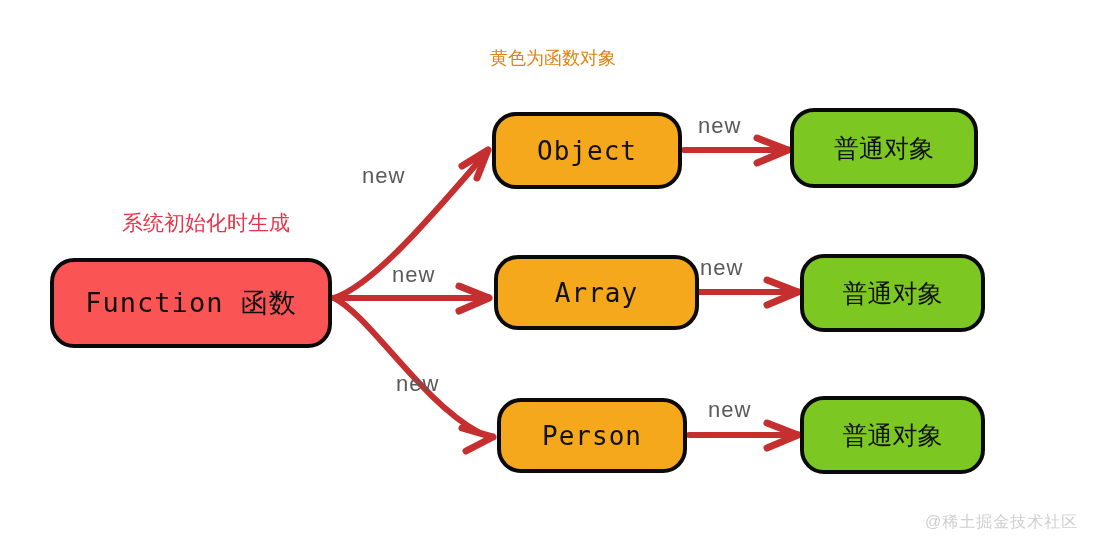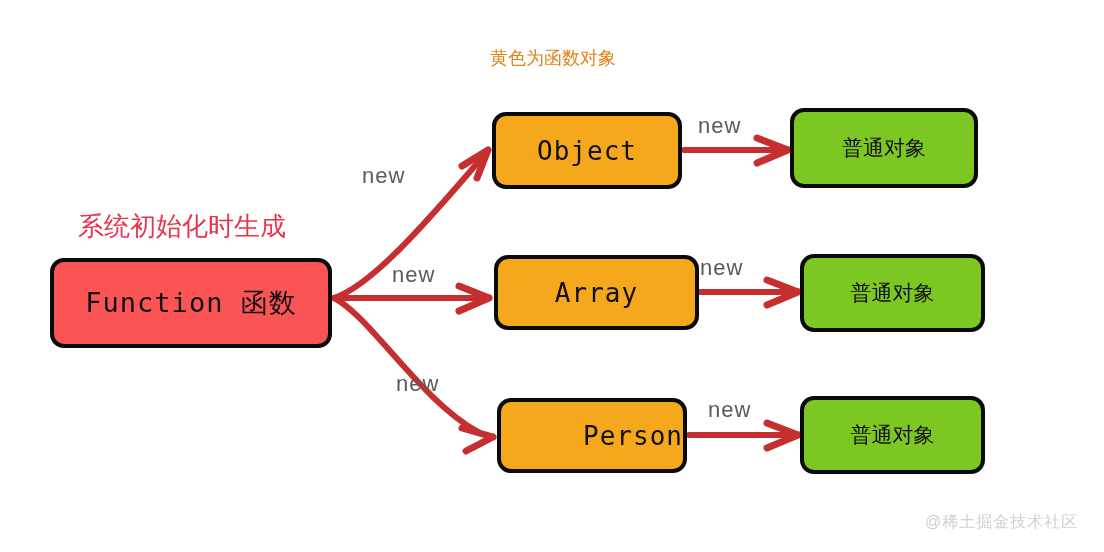--- a/index.html
+++ b/index.html
@@ -24,21 +24,21 @@
     width: 1104px;
     height: 552px;
     pointer-events: none;
   }
 
   
   .node {
     position: absolute;
     box-sizing: border-box;
     border: 4px solid #0a0a0a;
-    border-radius: 14px;
+    border-radius: 24px;
     display: flex;
     align-items: center;
     justify-content: center;
     color: #111111;
     white-space: nowrap;
   }
   .node-fn {
     background: #fa5454;
     font-family: "DejaVu Sans Mono", "Liberation Mono", monospace;
     font-size: 27px;
@@ -46,38 +46,39 @@
   }
   .node-ctor {
     background: #f5a81c;
     font-family: "DejaVu Sans Mono", "Liberation Mono", monospace;
     font-size: 26px;
     letter-spacing: 1px;
   }
   .node-plain {
     background: #7dc723;
     font-family: Liberation Mono, monospace;
-    font-size: 21px;
+    font-size: 25px;
     font-weight: 400;
   }
 
   
   .free-text {
     position: absolute;
     white-space: nowrap;
   }
   .title-text {
     color: #e08214;
     font-size: 18px;
     font-family: "Liberation Sans", sans-serif;
   }
   .note-text {
     color: #e8334a;
-    font-size: 26px;
+    font-size: 21px;
     font-family: "Liberation Sans", sans-serif;
+    margin-left: 44px;
   }
   .edge-label {
     color: #5a5a5a;
     font-size: 22px;
     font-family: "Liberation Sans", sans-serif;
     letter-spacing: 1px;
   }
   .watermark {
     color: #cfcfcf;
     font-size: 16px;
@@ -120,21 +121,21 @@
   </div>
 
   <div class="node node-ctor" style="left:492px; top:112px; width:190px; height:77px;">
     <span>Object</span>
   </div>
 
   <div class="node node-ctor" style="left:494px; top:255px; width:205px; height:75px;">
     <span>Array</span>
   </div>
 
-  <div class="node node-ctor" style="left:497px; top:398px; width:190px; height:75px;justify-content:flex-end;">
+  <div class="node node-ctor" style="left:497px; top:398px; width:190px; height:75px;">
     <span>Person</span>
   </div>
 
   <div class="node node-plain" style="left:790px; top:108px; width:188px; height:80px;">
     <span>普通对象</span>
   </div>
 
   <div class="node node-plain" style="left:800px; top:254px; width:185px; height:78px;">
     <span>普通对象</span>
   </div>

